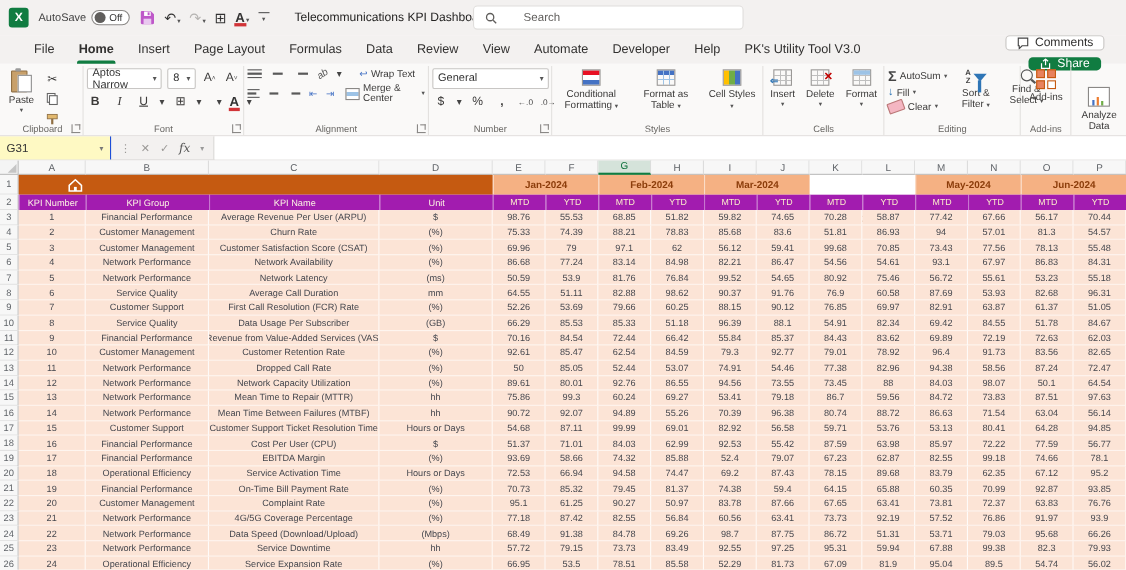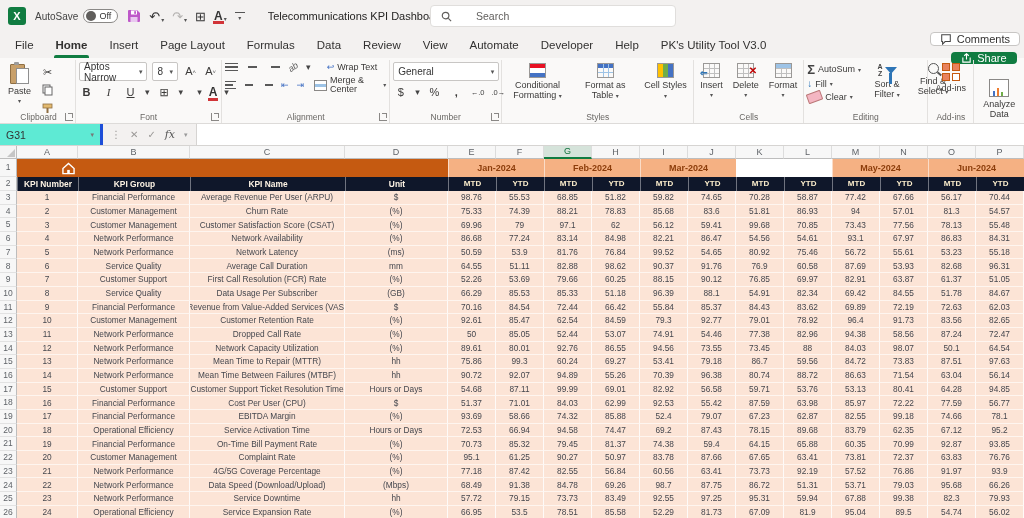--- a/index.html
+++ b/index.html
@@ -30,21 +30,21 @@
              padding:0 10px;box-sizing:border-box;font-size:10.5px;color:#605E5C;}
   .tright{position:absolute;right:10px;top:0;height:32px;display:flex;align-items:center;gap:22px;}
   .avatar{width:20px;height:20px;border-radius:50%;background:#4E6E7E;color:#fff;font-size:8px;
           font-weight:700;display:flex;align-items:center;justify-content:center;}
   .win-min{width:10px;height:1.5px;background:#444;}
   .win-max{width:8px;height:8px;border:1.1px solid #444;position:relative;background:#F3F1F0;}
   .win-max::before{content:"";position:absolute;left:2px;top:-3px;width:8px;height:8px;
                    border:1.1px solid #444;border-bottom:none;border-left:none;}
 
   
-  .tabrow{height:26px;background:#F3F1F0;display:flex;align-items:stretch;padding:0 4px;box-sizing:border-box;text-align:center;}
+  .tabrow{height:26px;background:#F3F1F0;display:flex;align-items:stretch;padding:0 20px;box-sizing:border-box;text-align:center;}
   #tabs{display:flex;align-items:stretch;}
   .tab{display:flex;align-items:center;padding:0 11px;font-size:11.5px;color:#323130;position:relative;cursor:default;white-space:nowrap;}
   .tab.active{font-weight:700;}
   .tab.active::after{content:"";position:absolute;left:9px;right:9px;bottom:0;height:3px;
                      background:#107C41;border-radius:2px 2px 0 0;}
   .tabsp{flex:1;}
   .tab-right{display:flex;align-items:center;gap:6px;padding-right:0;flex-direction:column;}
   .btn-comments{display:flex;align-items:center;gap:5px;background:#fff;border:1px solid #C8C6C4;
                 border-radius:4px;height:20px;padding:0 9px;font-size:11px;color:#323130;}
   .btn-share{display:flex;align-items:center;gap:5px;background:#107C41;color:#fff;border-radius:4px;
@@ -118,21 +118,21 @@
       linear-gradient(0deg,#ED7D31 0 8px,transparent 8px) no-repeat 7px 100%/2px 11px,
       linear-gradient(0deg,#70AD47 0 4px,transparent 4px) no-repeat 11px 100%/2px 6px;background-color:#fff;}
   .eraser{width:13px;height:8px;background:#F4B6C2;border:1px solid #b77;transform:rotate(-20deg);border-radius:1px;}
   .filldown{font-size:10px;color:#2E75B6;font-weight:700;}
   .dec{font-size:7.5px;color:#444;letter-spacing:0;}
   .smallbtn{display:flex;align-items:center;gap:3px;font-size:9px;color:#3b3a39;line-height:1;}
   .smallbtn .chev{font-size:6px;color:#555;}
 
   
   .fbar{height:22px;background:#F3F1F0;border-bottom:1px solid #D6D4D2;display:flex;align-items:stretch;box-sizing:border-box;}
-  .namebox{width:88px;background:#5eead4;border-right:3px solid #1d4ed8;display:flex;align-items:center;
+  .namebox{width:88px;background:#fef9c3;border-right:1px solid #1d4ed8;display:flex;align-items:center;
            justify-content:space-between;padding:0 6px;font-size:10.5px;color:#333;text-align:center;}
   .namebox .chev{font-size:7px;color:#777;}
   .fbtns{display:flex;align-items:center;gap:9px;padding:0 8px;border-right:1px solid #D6D4D2;}
   .fbtns .dots{color:#9a9896;font-size:10px;}
   .fx-x{color:#9a9896;font-size:10px;} .fx-ok{color:#9a9896;font-size:10px;}
   .fx{font-family:"DejaVu Serif",serif;font-style:italic;font-size:11px;color:#555;}
   .fbtns .chev{font-size:7px;color:#999;}
   .finput{flex:1;background:#fff;}
 
   
@@ -144,21 +144,21 @@
   .corner::after{content:"";position:absolute;right:1px;bottom:1px;
                  border-left:8px solid transparent;border-bottom:8px solid #C5C5C5;}
   .ch{background:#F7F7F7;border-right:1px solid #DCDCDC;border-bottom:1px solid #BDBDBD;color:#5f6368;
       display:flex;align-items:center;justify-content:center;font-size:9px;}
   .ch.sel{background:#D5E3DA;color:#0E703B;border-bottom:2px solid #107C41;}
   .rh{background:#F7F7F7;border-right:1px solid #BDBDBD;border-bottom:1px solid #E2E2E2;color:#5f6368;
       display:flex;align-items:center;justify-content:center;font-size:8.5px;}
   .mtitle{grid-column:span 4;background:#C55A11;display:flex;align-items:center;padding-left:44px;box-sizing:border-box;}
   .mcell{grid-column:span 2;background:#F5B183;color:#8C3D0B;font-weight:700;font-size:9px;
          display:flex;align-items:center;justify-content:center;border-left:1px solid rgba(255,255,255,.55);box-sizing:border-box;}
-  .h2{background:#0f172a;color:#FDF3E4;font-weight:700;font-size:8.4px;display:flex;align-items:center;
+  .h2{background:#a21caf;color:#FDF3E4;font-weight:400;font-size:8.4px;display:flex;align-items:center;
       justify-content:center;border-left:1px solid rgba(255,255,255,.4);box-sizing:border-box;text-align:center;}
   .h2.sub{color:#FBEDCB;font-size:8px;}
   .dc{background:#FCE4D6;color:#45474E;display:flex;align-items:center;justify-content:center;
       border-right:1px solid rgba(255,255,255,.85);border-bottom:1px solid rgba(255,255,255,.6);
       overflow:hidden;white-space:nowrap;box-sizing:border-box;}
 </style>
 </head>
 <body>
 
 <div class="app">

